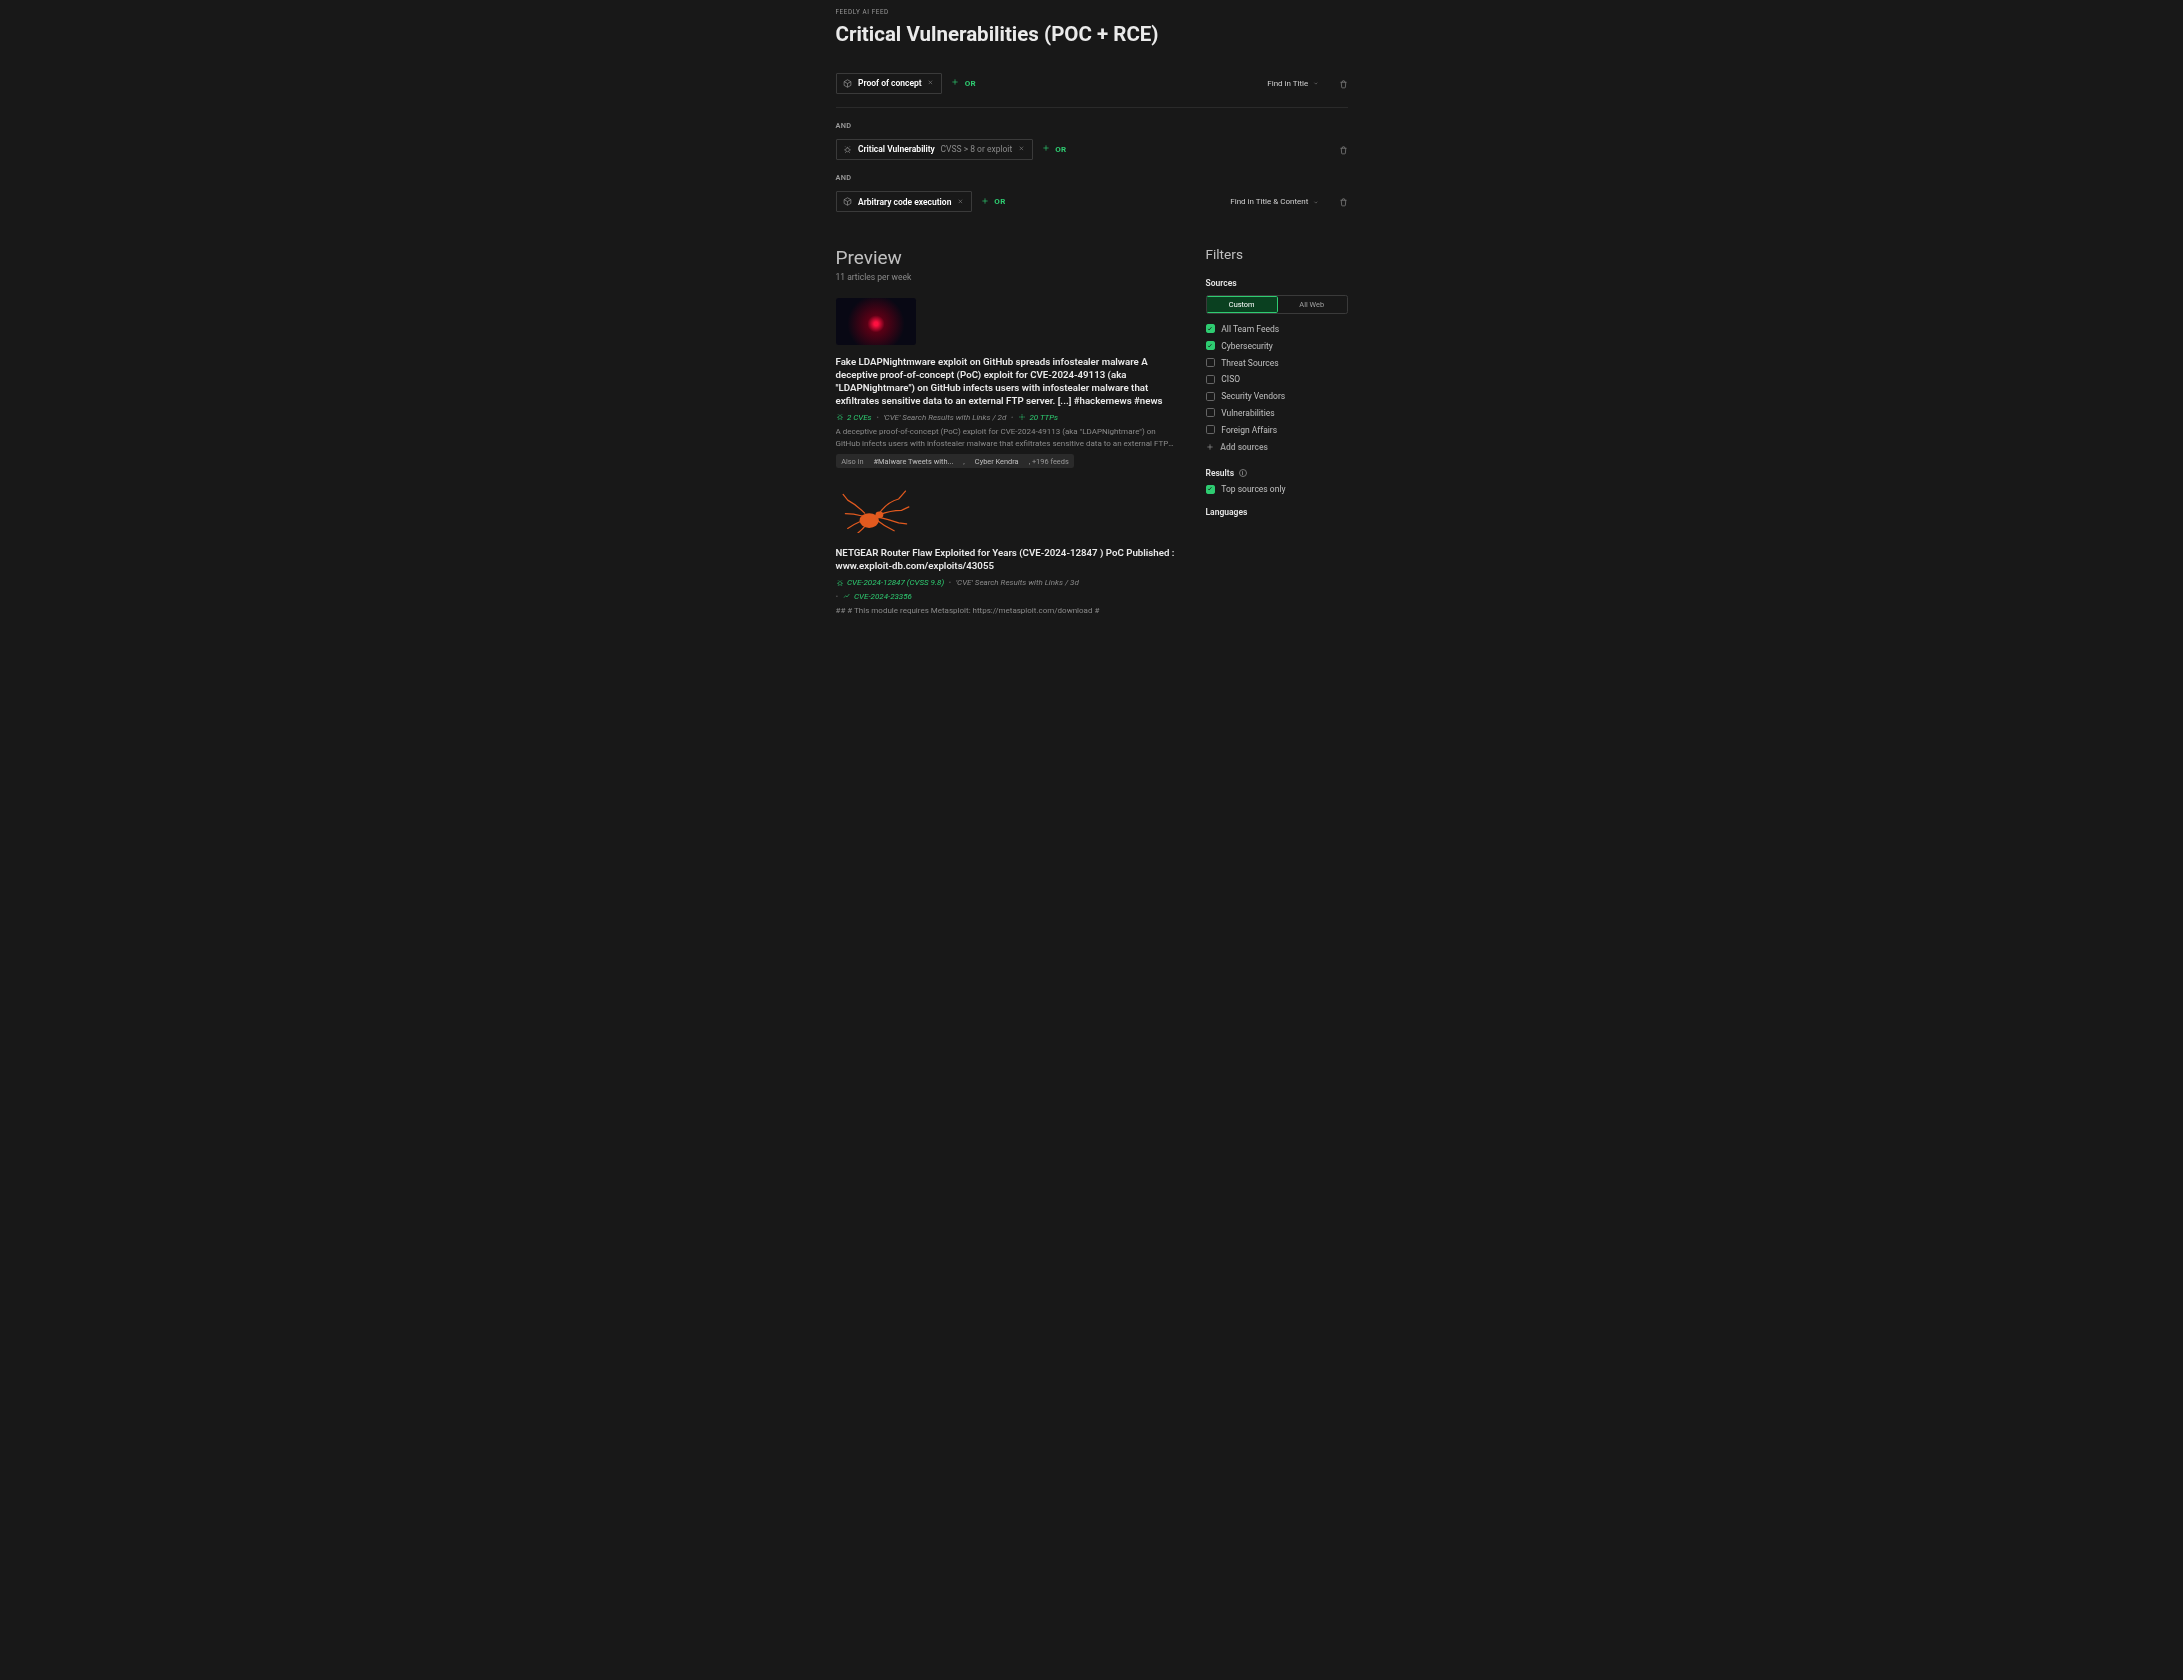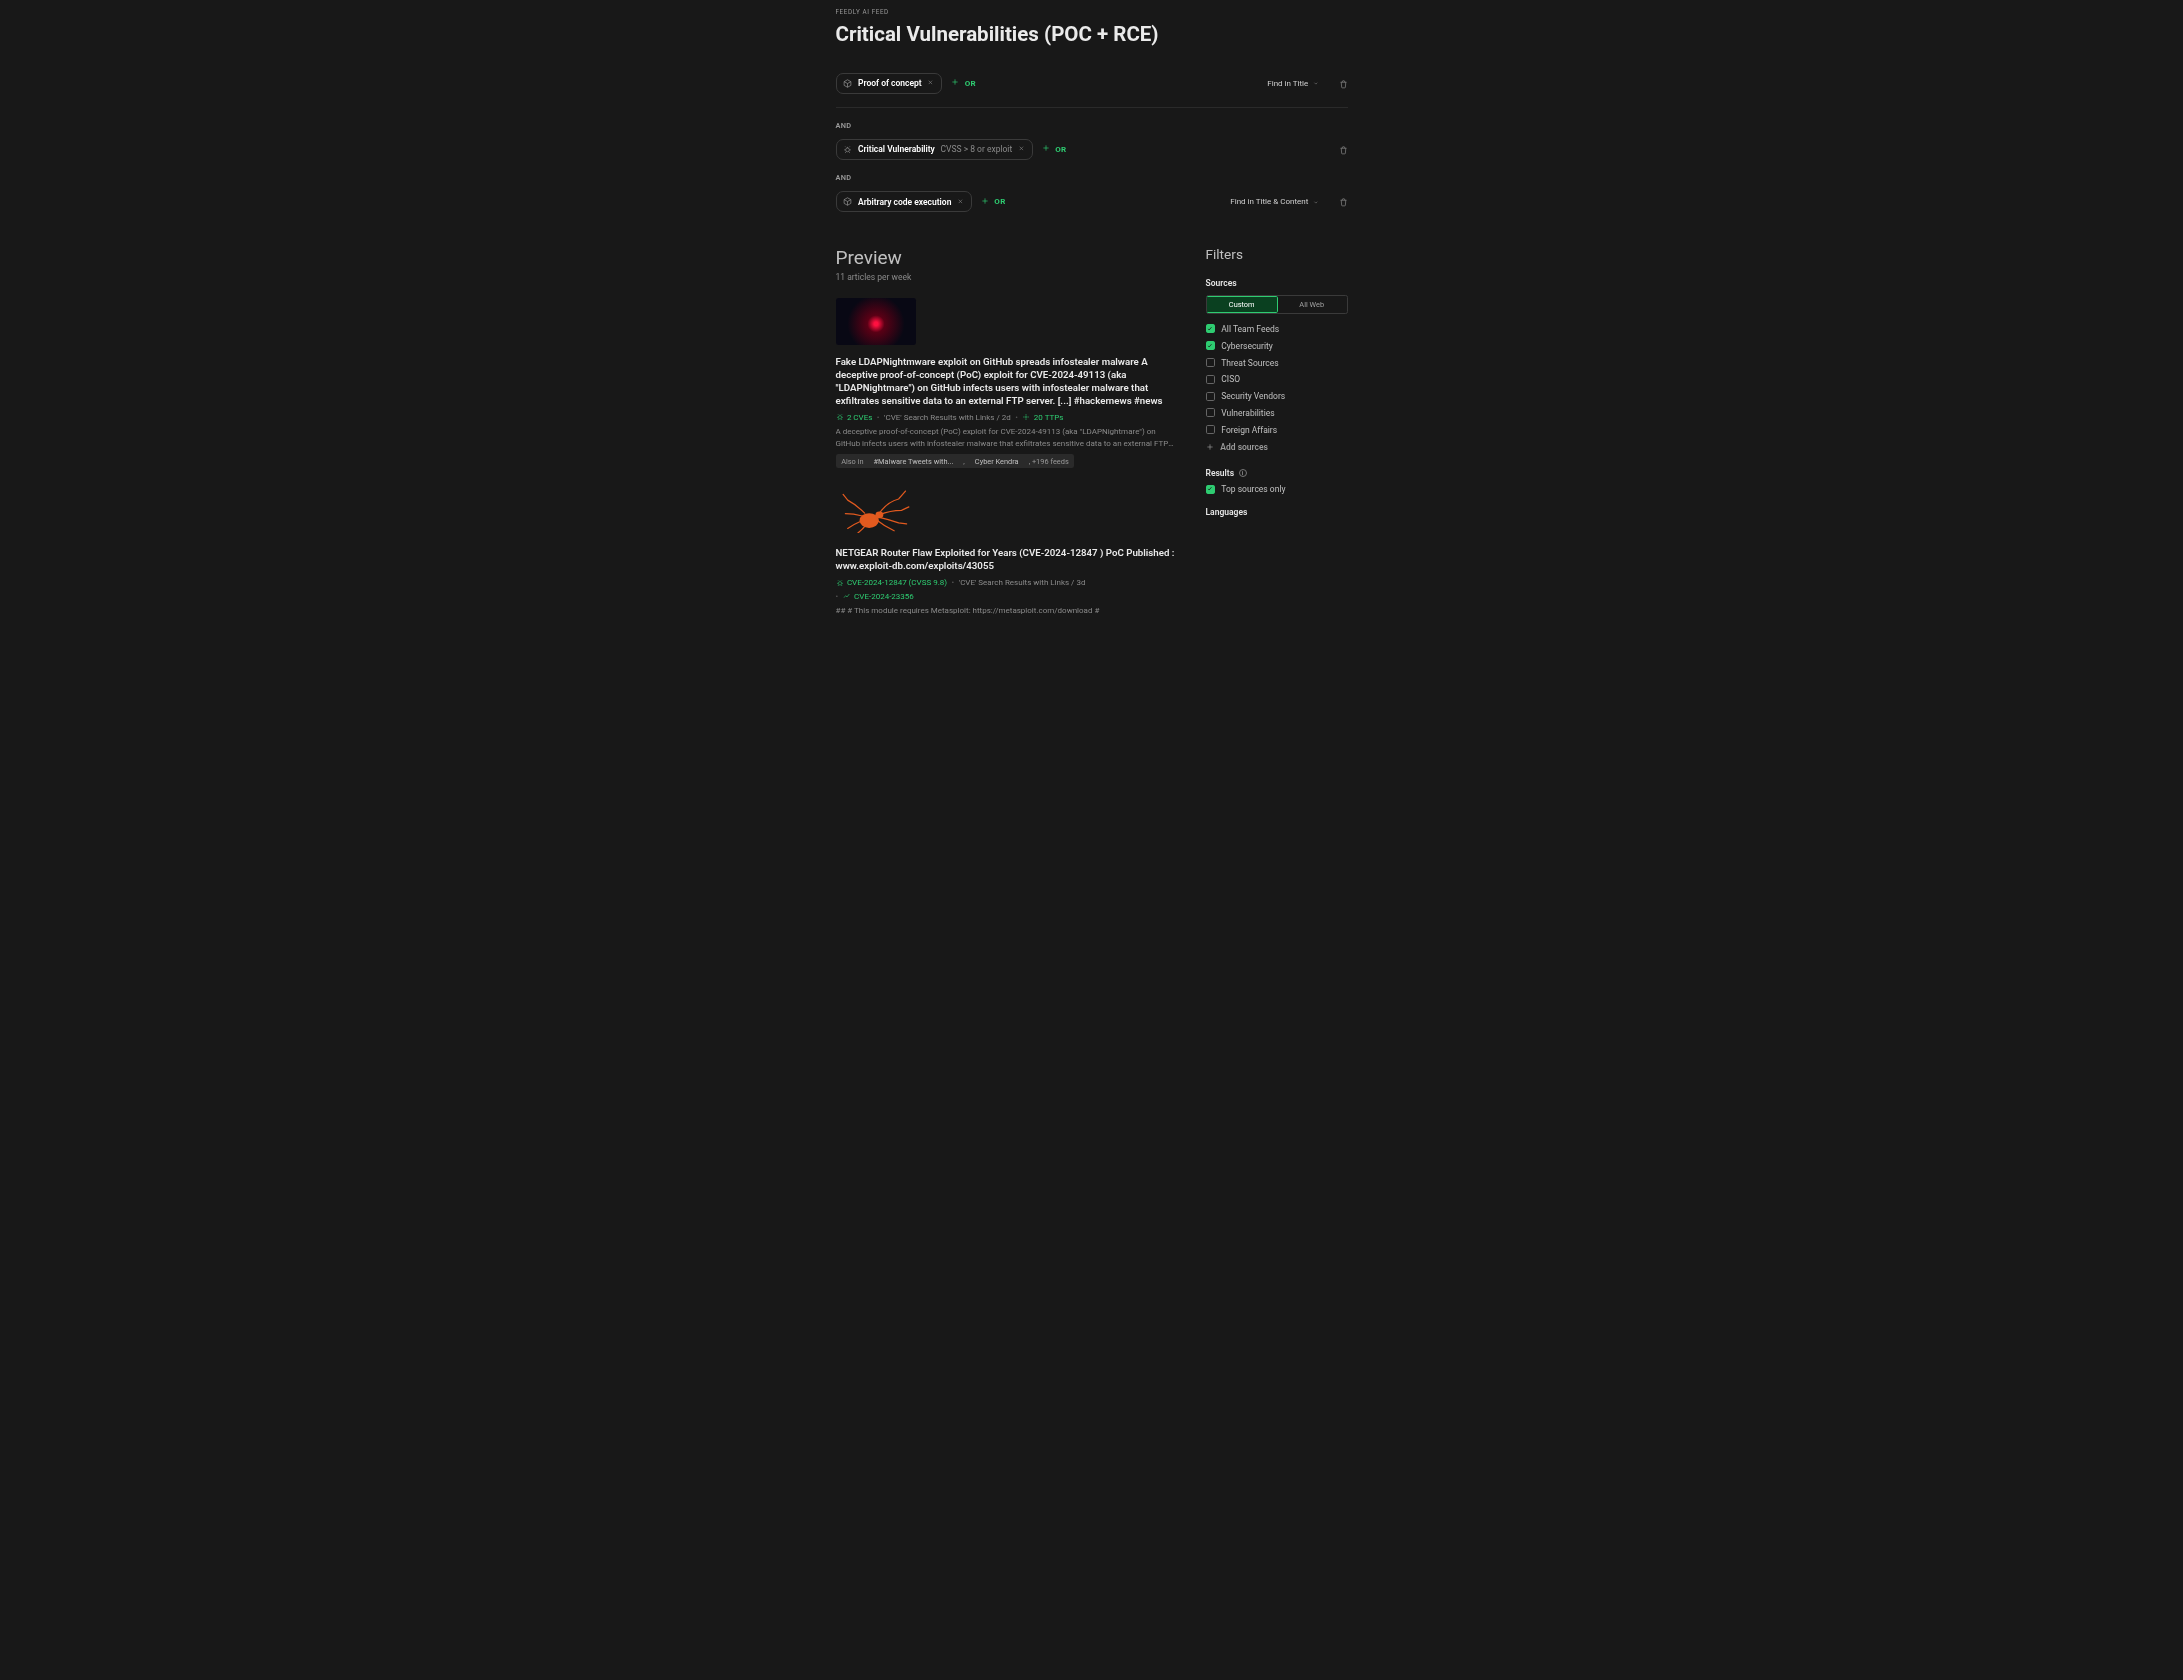--- a/index.html
+++ b/index.html
@@ -43,21 +43,21 @@
 .query-right {
   display: flex;
   align-items: center;
   gap: 20px;
 }
 .pill {
   display: inline-flex;
   align-items: center;
   gap: 5.7px;
   border: 0.6px solid #3a3a3a;
-  border-radius: 7px;
+  border-radius: 1px;
   padding: 4.5px 6.8px;
   background: transparent;
 }
 .pill-icon {
   width: 9px;
   height: 9px;
   display: inline-flex;
   align-items: center;
   justify-content: center;
   color: #9a9a9a;
@@ -182,20 +182,21 @@
   line-height: 1.35;
   margin-bottom: 5.7px;
 }
 .article-meta {
   display: flex;
   align-items: center;
   flex-wrap: wrap;
   gap: 4.5px;
   font-size: 8px;
   margin-bottom: 4.5px;
+  font-style: italic;
 }
 .meta-green {
   color: #2ecc71;
   display: inline-flex;
   align-items: center;
   gap: 3.4px;
 }
 .meta-dim { color: #8a8a8a; }
 .meta-dot { color: #555; }
 .article-excerpt {

